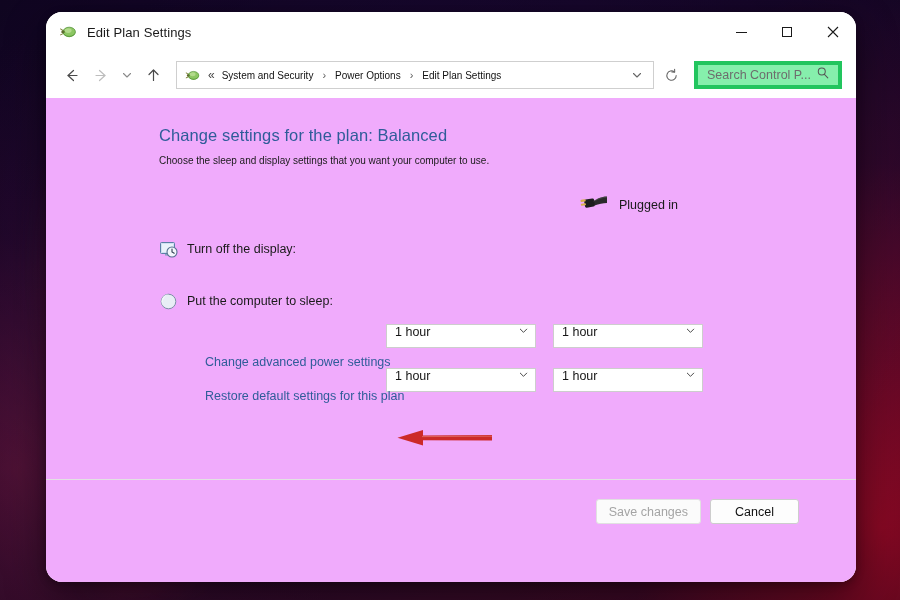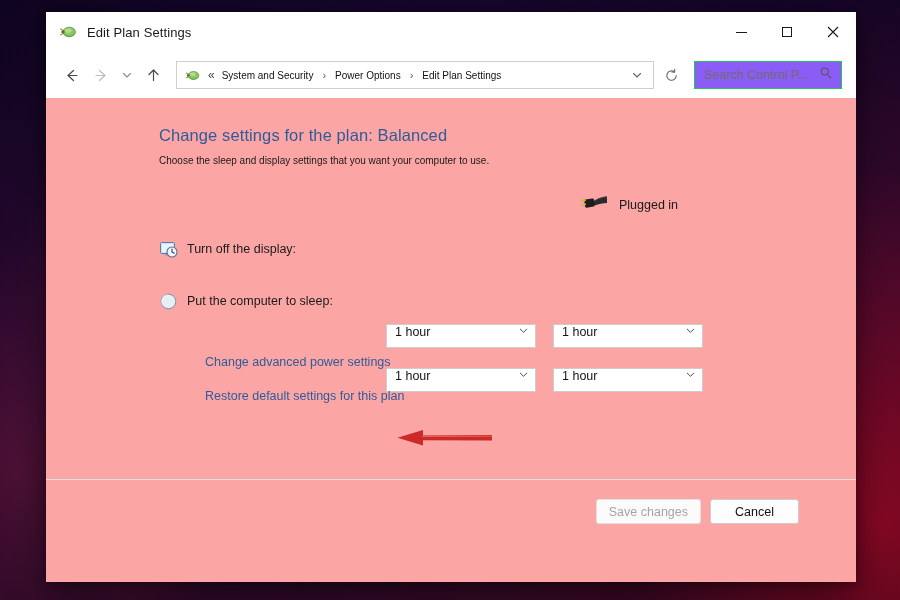--- a/index.html
+++ b/index.html
@@ -43,21 +43,21 @@
   }
 
   
   #window {
     position: absolute;
     left: 46px;
     top: 12px;
     width: 810px;
     height: 570px;
     background: #ffffff;
-    border-radius: 1px;
+    border-radius: 16px;
     box-shadow: 0 14px 42px rgba(0,0,0,0.46), 0 2px 8px rgba(0,0,0,0.30);
     overflow: hidden;
     display: flex;
     flex-direction: column;
   }
 
   
   #titlebar {
     height: 40px;
     display: flex;
@@ -137,44 +137,44 @@
   }
   .refresh {
     width: 30px; height: 28px;
     display: flex; align-items: center; justify-content: center;
     color: #555;
     flex: 0 0 auto;
     margin-left: 2px;
   }
   .searchbox {
     width: 148px; height: 28px;
-    border: 1px solid #22c55e;
+    border: 4px solid #22c55e;
     margin-left: 8px;
     display: flex; align-items: center;
     padding: 0 8px 0 9px;
     flex: 0 0 auto;
-    background: #8b5cf6;
+    background: #86efac;
   }
   .searchbox input {
     border: none; outline: none;
     font-family: "Liberation Sans", sans-serif;
     font-size: 12.5px;
     color: #222;
     width: 100%;
     background: transparent;
   }
   .searchbox input::placeholder { color: #6d6d6d; }
   .search-icon { color: #555; flex: 0 0 auto; margin-left: 2px; }
 
   
   #content {
     flex: 1 1 auto;
     position: relative;
     padding: 28px 0 0 0;
-    background: #fca5a5;
+    background: #f0abfc;
   }
   .pad { padding-left: 113px; }
 
   .page-title {
     font-size: 16.5px;
     color: #2f5c99;
     font-weight: 400;
     letter-spacing: .1px;
   }
   .page-sub {

